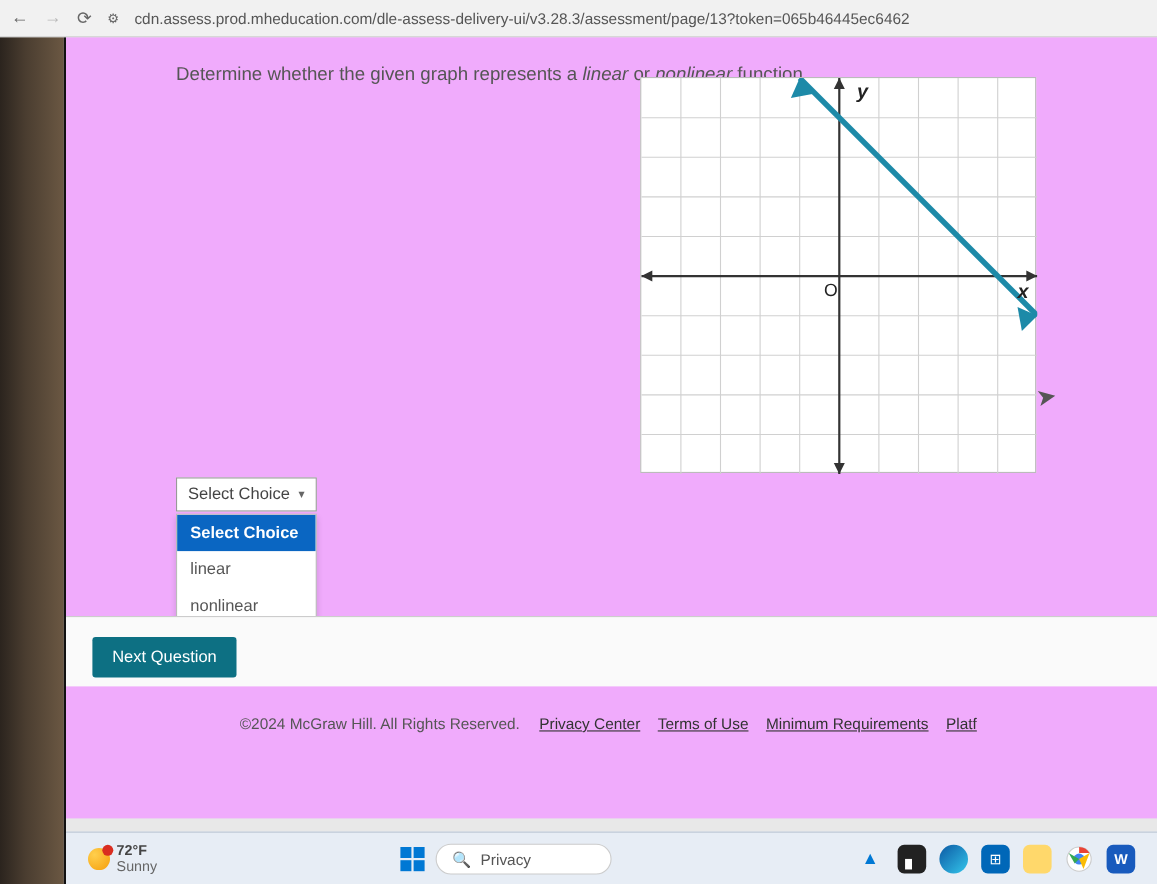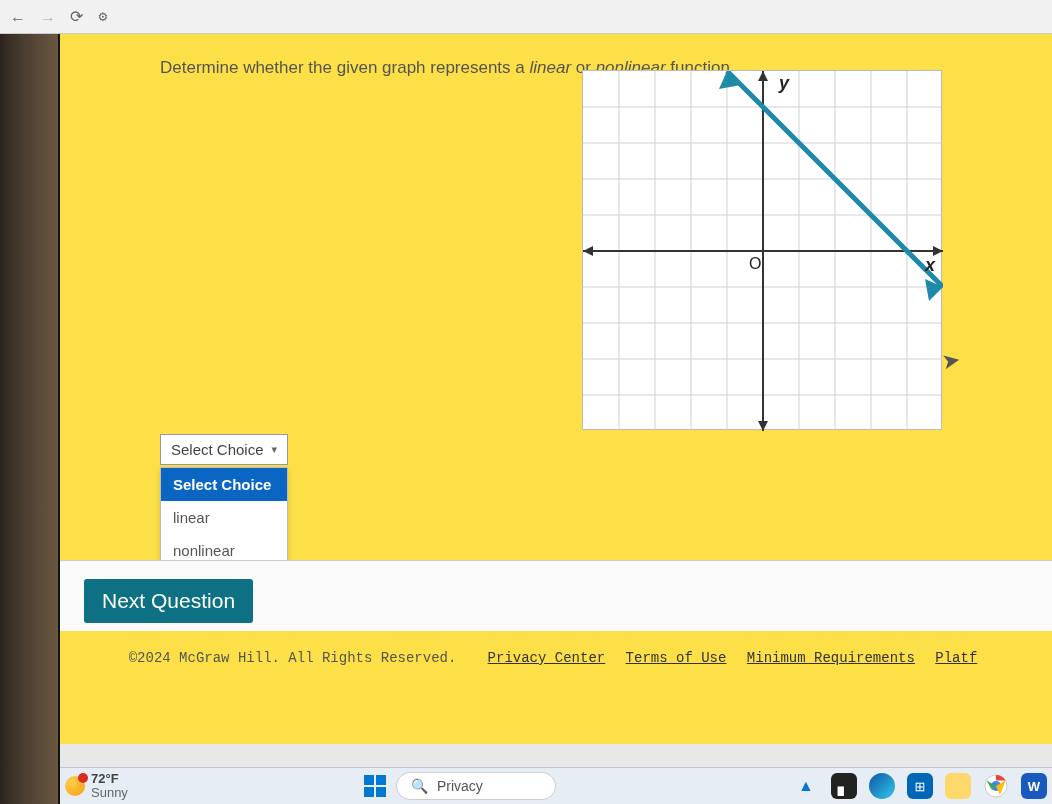--- a/index.html
+++ b/index.html
@@ -26,21 +26,21 @@
   .url { color: #555; font-size: 14px; white-space: nowrap; overflow: hidden; }
   .bezel-left {
     position: absolute; left:0; top:34px; bottom:0; width:60px;
     background: linear-gradient(90deg,#2b241e 0%, #4a3d30 40%, #6b5843 100%);
     border-right: 2px solid #111;
     z-index:1;
   }
   .page {
     position: absolute;
     left: 60px; top:34px; right:0; bottom:60px;
-    background: #fde047;
+    background: #f0abfc;
     padding: 24px 30px 10px 100px;
   }
   .question-text {
     color: #555;
     font-size: 17px;
     margin-bottom: 18px;
   }
   .question-text .ital { font-style: italic; }
   .graph-wrap {
     position: absolute;
@@ -93,44 +93,43 @@
     top: 560px;
     border-top: 1px solid #ccc;
     padding: 18px 24px 8px 24px;
     background: #fafafa;
   }
   .next-btn {
     background: #0d7083;
     color: #fff;
     border: none;
     padding: 10px 18px;
-    font-size: 21px;
+    font-size: 15px;
     border-radius: 3px;
     cursor: pointer;
   }
   .footer-links {
     position:absolute;
     left:60px; right:0;
     top: 640px;
     padding: 10px 20px;
     font-size: 14px;
     color: #555;
     text-align: center;
-    font-family: Liberation Mono, monospace;
   }
   .footer-links a { color: #333; text-decoration: underline; margin: 0 6px; cursor:pointer;}
   .taskbar {
     position: absolute;
     left:60px; right:0; bottom:0;
-    height: 37px;
+    height: 48px;
     background: #e7edf5;
     border-top: 1px solid #bcc6d4;
     display:flex;
     align-items:center;
-    padding: 0 5px;
+    padding: 0 20px;
     gap: 14px;
   }
   .weather { display:flex; align-items:center; gap:6px; color:#444; font-size:13px; line-height:1.1;}
   .weather-icon {
     width:20px;height:20px;border-radius:50%;
     background: radial-gradient(circle at 30% 30%, #ffcf4d, #f59e0b);
     position:relative;
   }
   .weather-icon::after{content:"";position:absolute;top:-3px;right:-3px;width:10px;height:10px;border-radius:50%;background:#d92d20;}
   .task-center { flex:1; display:flex; justify-content:center; align-items:center; gap:10px;}
@@ -153,20 +152,21 @@
   }
 </style>
 </head>
 <body>
 
 <div class="browser-bar">
   <span class="nav-icon">←</span>
   <span class="nav-icon" style="opacity:.4">→</span>
   <span class="nav-icon">⟳</span>
   <span class="nav-icon" style="font-size:12px">⚙</span>
+  <span class="url">cdn.assess.prod.mheducation.com/dle-assess-delivery-ui/v3.28.3/assessment/page/13?token=065b46445ec6462</span>
 </div>
 
 <div class="bezel-left"></div>
 
 <div class="page">
 
   <div class="question-text">
     <span>Determine whether the given graph represents a </span><span class="ital">linear</span><span> or </span><span class="ital">nonlinear</span><span> function.</span>
   </div>
 

